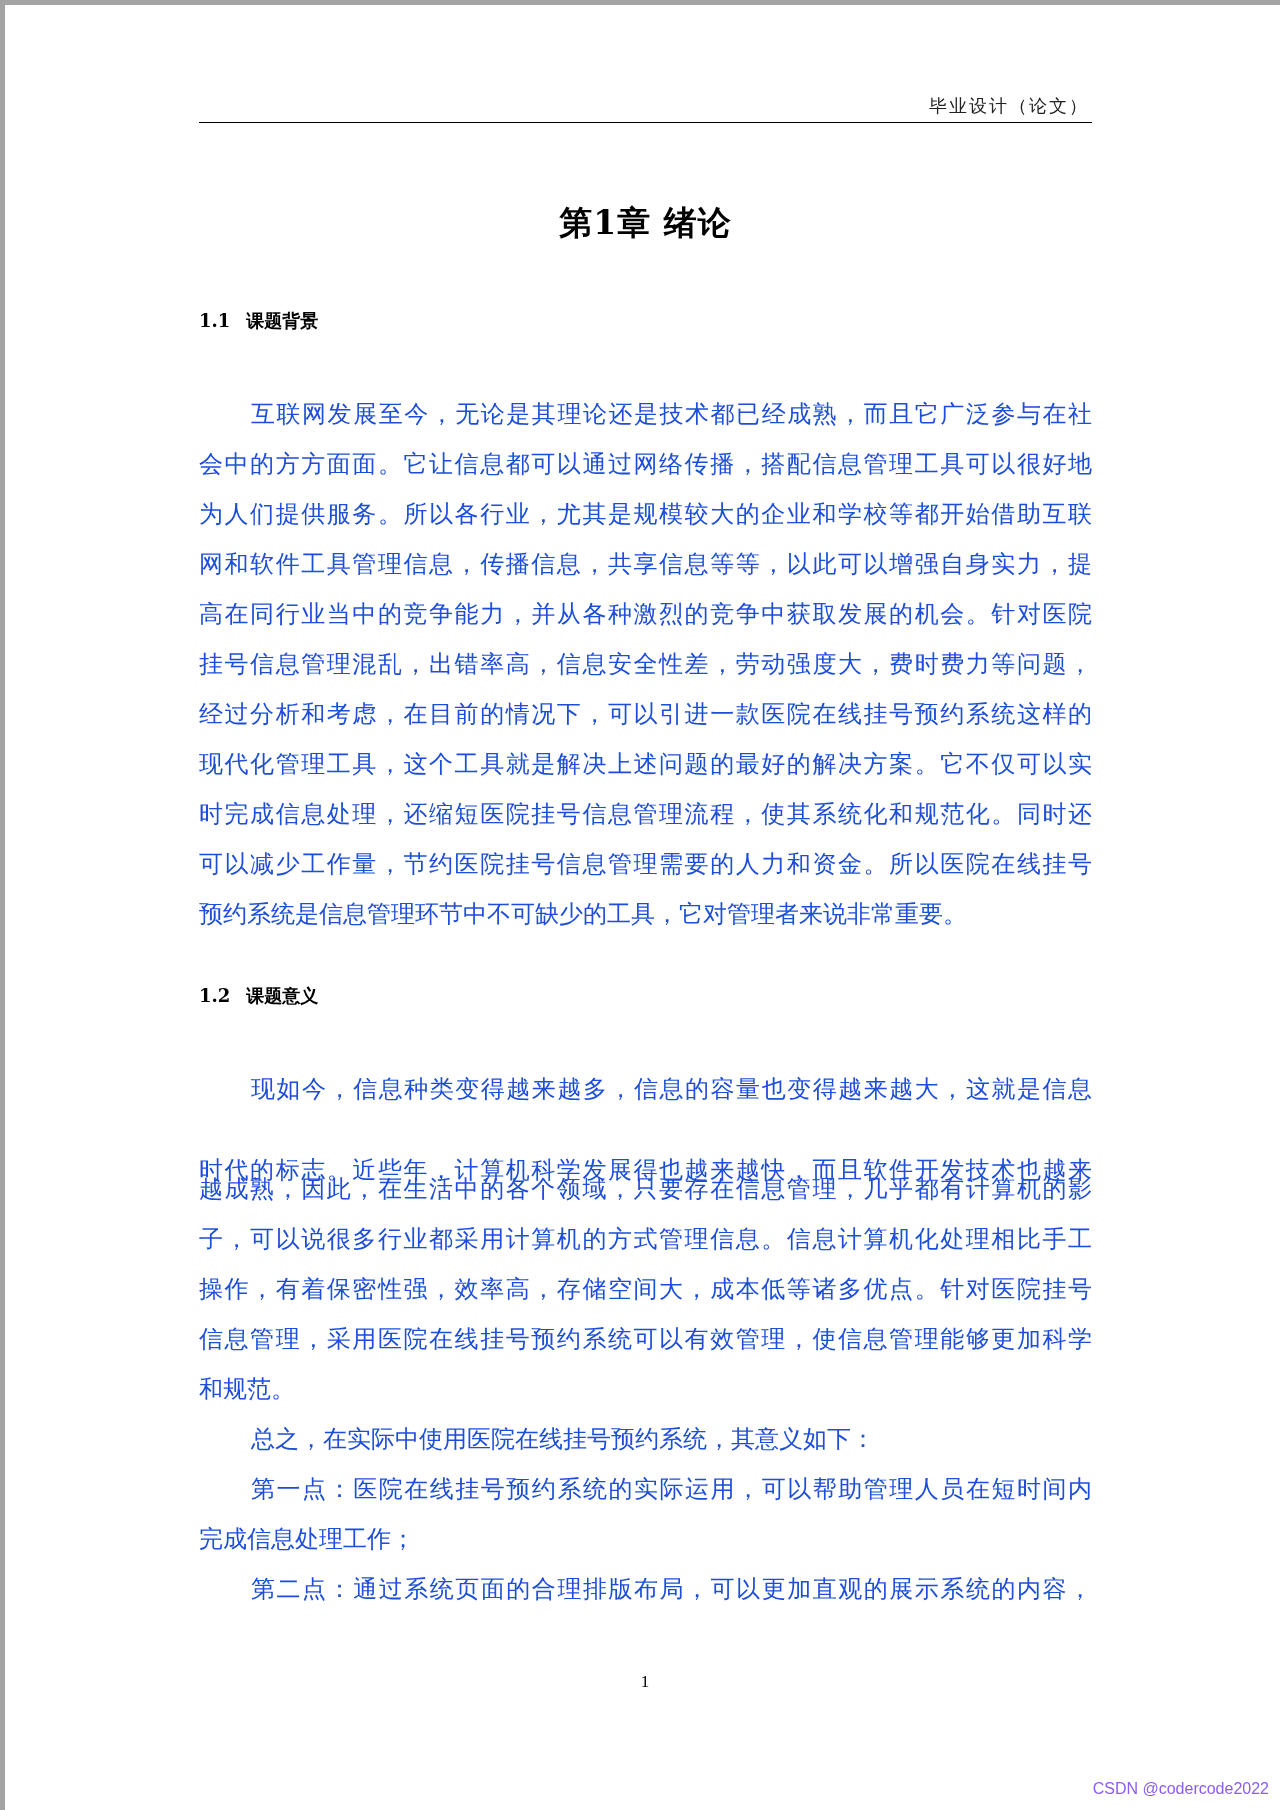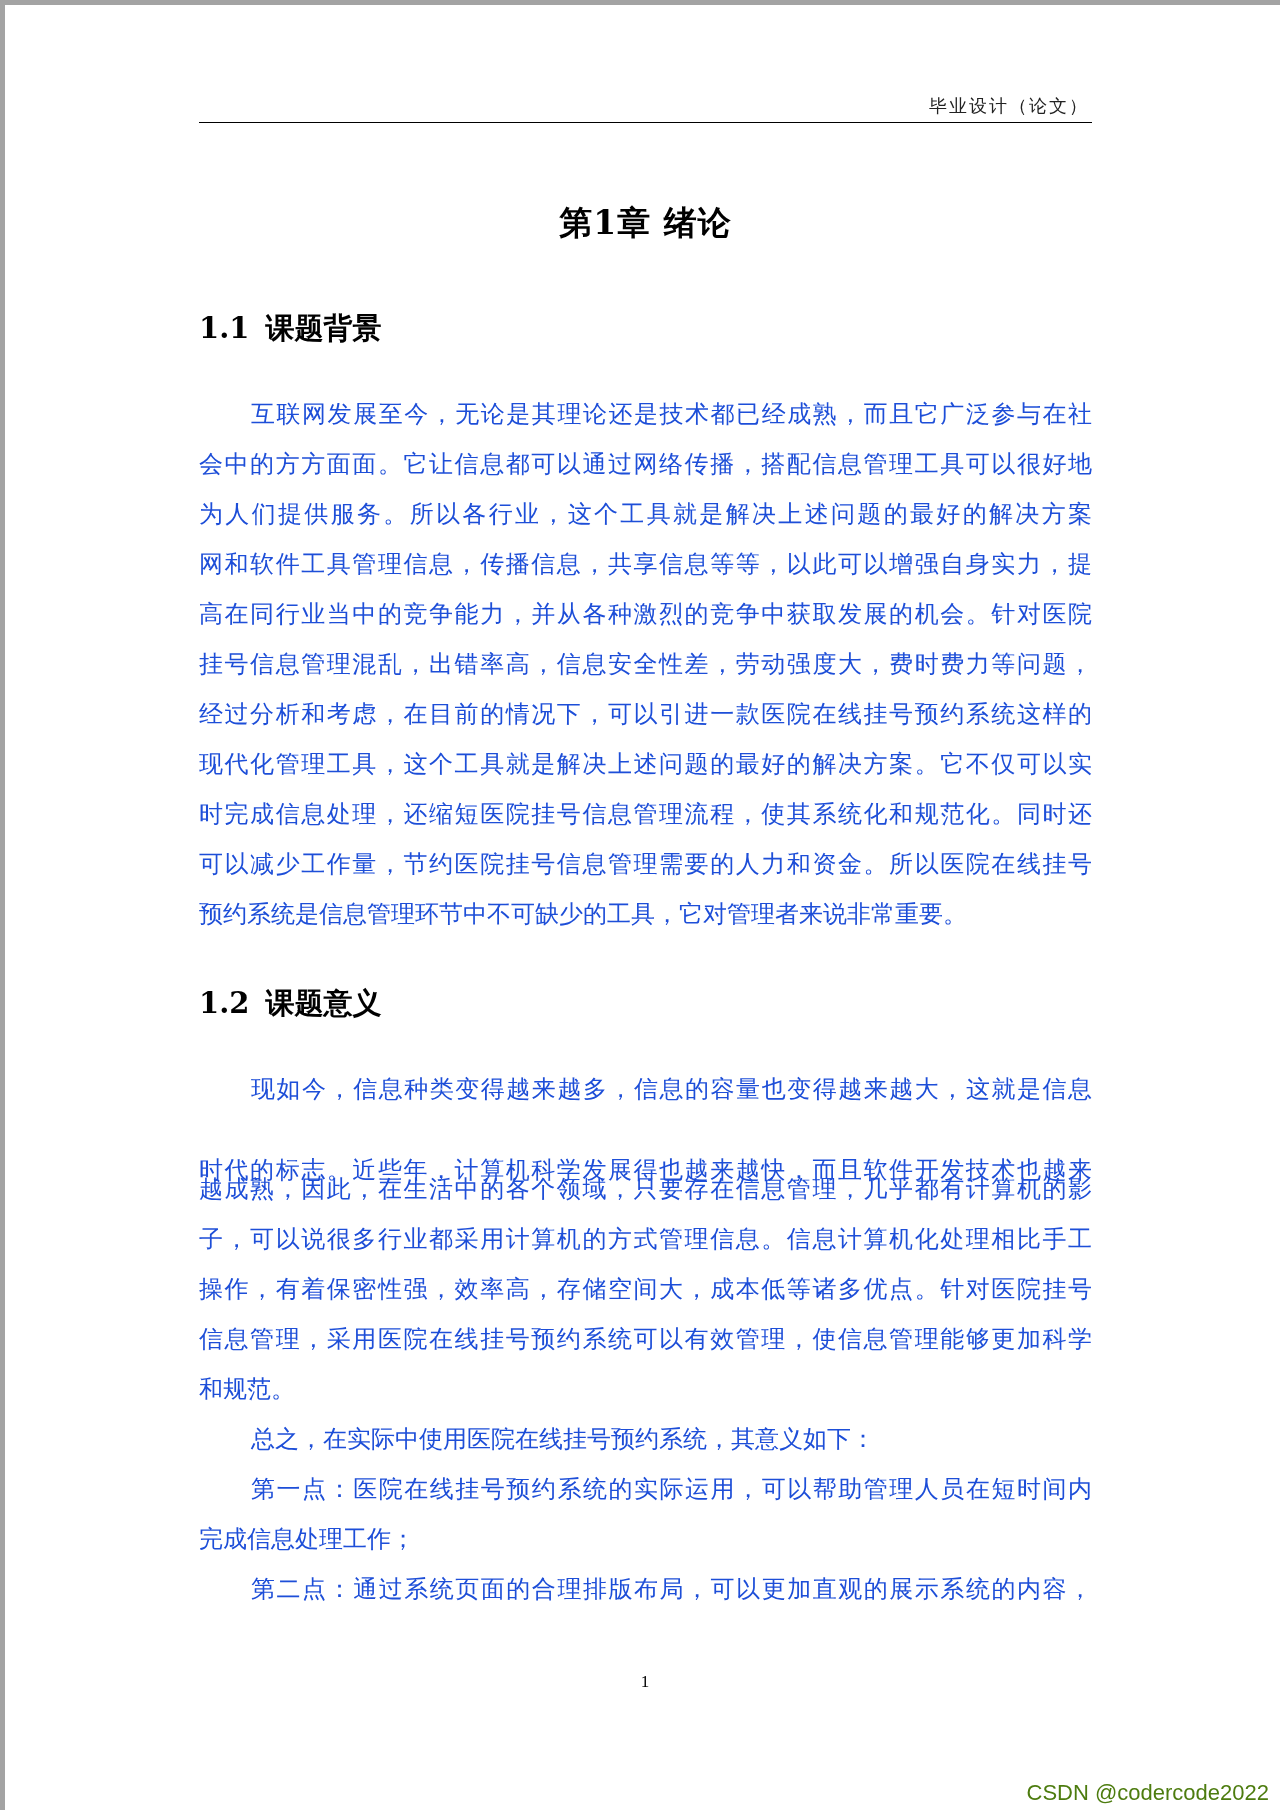--- a/index.html
+++ b/index.html
@@ -18,57 +18,57 @@
     border-top: 1.5px solid #000;
   }
   .chapter-title {
     position: absolute; left: 194px; width: 893px; top: 196px; text-align: center;
     font-family: "DejaVu Serif", "Liberation Serif", serif;
     font-size: 33px; font-weight: bold; color: #000; letter-spacing: 1px;
   }
   .section-title {
     position: absolute; left: 194px;
     font-family: "DejaVu Serif", "Liberation Serif", serif;
-    font-size: 29px; font-weight: bold; color: #000;
+    font-size: 18px; font-weight: bold; color: #000;
   }
   .section-title .num { margin-right: 16px; }
   .line {
     position: absolute; left: 194px; width: 893px; height: 36px;
     font-family: "DejaVu Serif", "Liberation Serif", serif;
     font-size: 24px; line-height: 36px; color: #1d4ed8;
     white-space: nowrap; text-align: justify; text-align-last: justify;
   }
   .line.indent { left: 246px; width: 841px; }
   .line.last { text-align-last: left; }
   .page-number {
     position: absolute; left: 0; width: 1280px; top: 1667px; text-align: center;
     font-family: "Liberation Serif", serif; font-size: 17px; color: #000;
   }
   .watermark {
     position: absolute; right: 14px; top: 1775px;
-    font-family: "Liberation Sans", sans-serif; font-size: 22px; color: #4d7c0f;
+    font-family: "Liberation Sans", sans-serif; font-size: 16px; color: #8b5cf6;
   }
 </style>
 </head>
 <body>
 
 <div class="page">
 
   <div class="header-text">毕业设计（论文）</div>
   <div class="header-rule"></div>
 
   <div class="chapter-title">第1章  绪论</div>
 
   <div class="section-title" style="top:304px;">
     <span class="num">1.1</span><span>课题背景</span>
   </div>
 
   <div class="line indent" style="top:391px;">互联网发展至今，无论是其理论还是技术都已经成熟，而且它广泛参与在社</div>
   <div class="line" style="top:441px;">会中的方方面面。它让信息都可以通过网络传播，搭配信息管理工具可以很好地</div>
-  <div class="line" style="top:491px;">为人们提供服务。所以各行业，这个工具就是解决上述问题的最好的解决方案</div>
+  <div class="line" style="top:491px;">为人们提供服务。所以各行业，尤其是规模较大的企业和学校等都开始借助互联</div>
   <div class="line" style="top:541px;">网和软件工具管理信息，传播信息，共享信息等等，以此可以增强自身实力，提</div>
   <div class="line" style="top:591px;">高在同行业当中的竞争能力，并从各种激烈的竞争中获取发展的机会。针对医院</div>
   <div class="line" style="top:641px;">挂号信息管理混乱，出错率高，信息安全性差，劳动强度大，费时费力等问题，</div>
   <div class="line" style="top:691px;">经过分析和考虑，在目前的情况下，可以引进一款医院在线挂号预约系统这样的</div>
   <div class="line" style="top:741px;">现代化管理工具，这个工具就是解决上述问题的最好的解决方案。它不仅可以实</div>
   <div class="line" style="top:791px;">时完成信息处理，还缩短医院挂号信息管理流程，使其系统化和规范化。同时还</div>
   <div class="line" style="top:841px;">可以减少工作量，节约医院挂号信息管理需要的人力和资金。所以医院在线挂号</div>
   <div class="line last" style="top:891px;">预约系统是信息管理环节中不可缺少的工具，它对管理者来说非常重要。</div>
 
   <div class="section-title" style="top:979px;">

